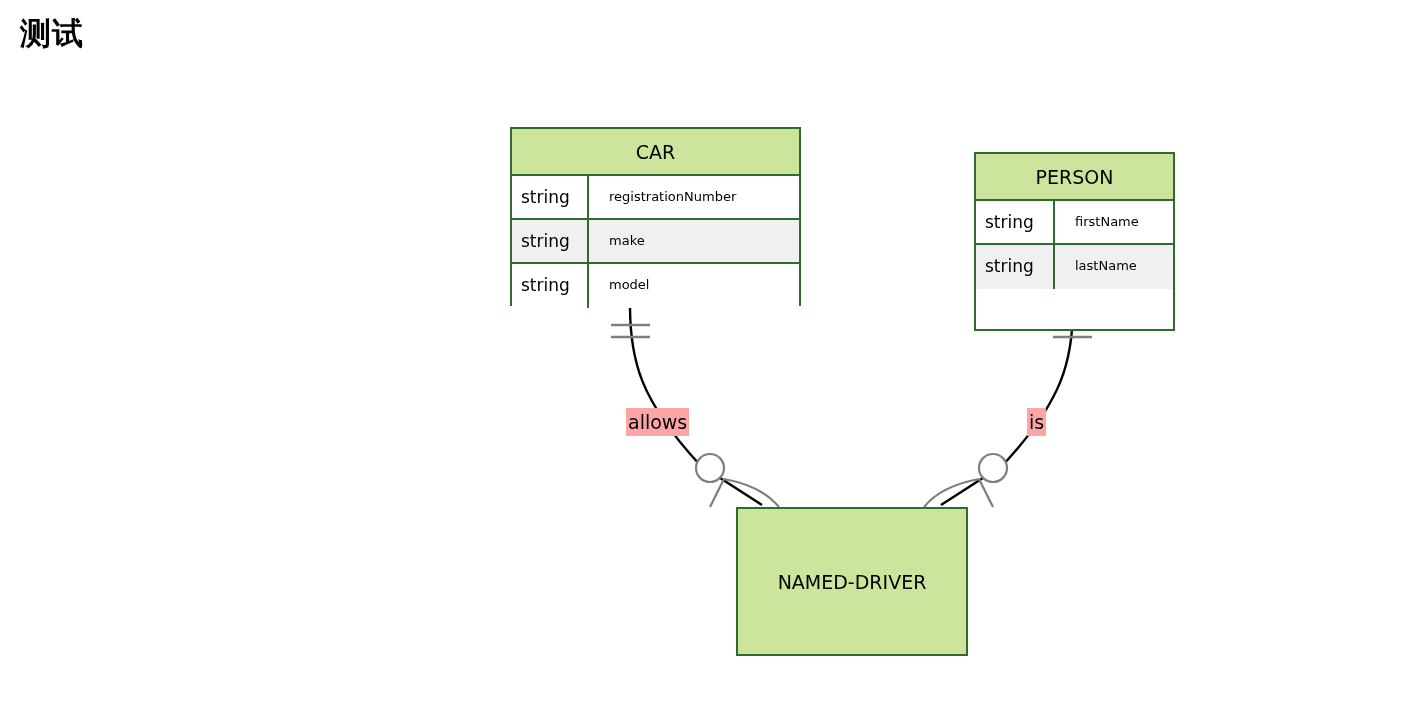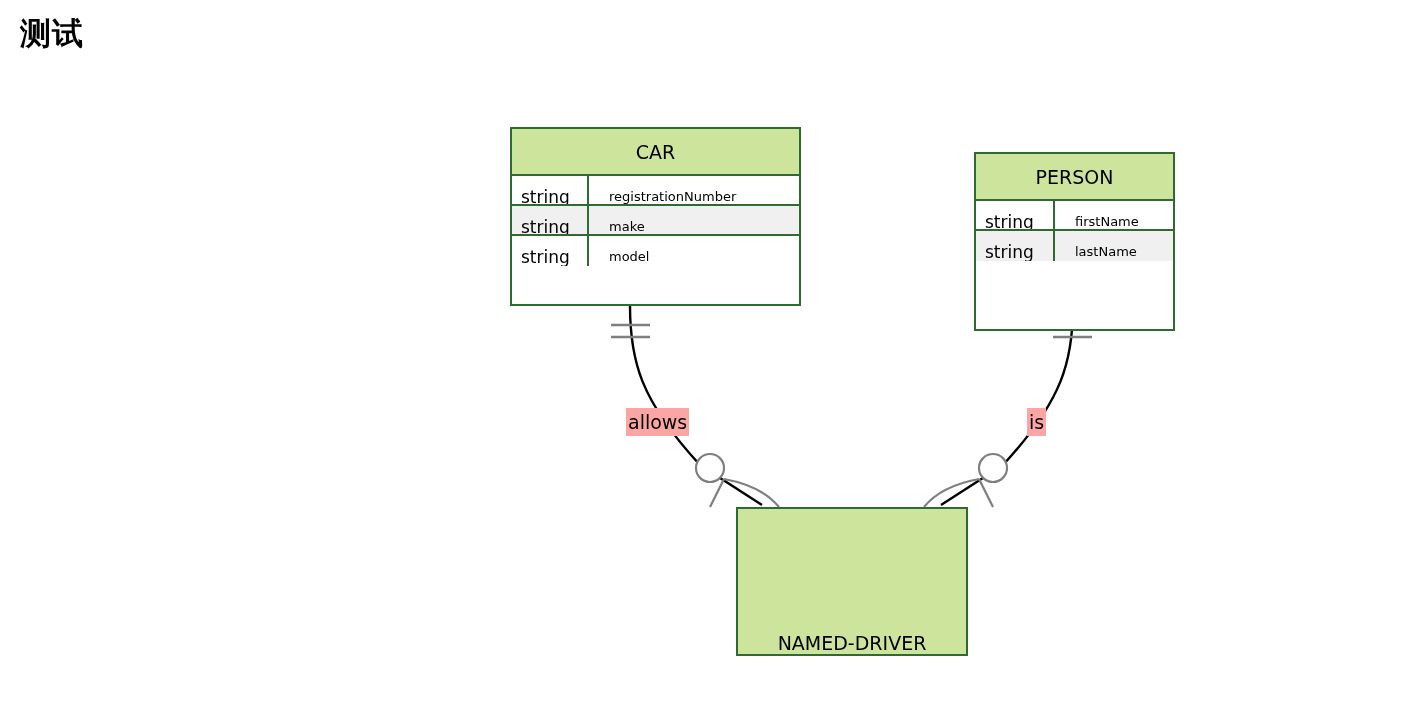--- a/index.html
+++ b/index.html
@@ -52,21 +52,21 @@
     text-align: center;
     font-size: 19px;
     line-height: 47px;
     height: 47px;
     box-sizing: border-box;
     color: #000000;
     white-space: nowrap;
   }
   .attr-row {
     display: flex;
-    height: 30px;
+    height: 44px;
     box-sizing: border-box;
     border-bottom: 2px solid #2f6b2f;
     background: #ffffff;
   }
   .attr-row:last-child {
     border-bottom: none;
   }
   .attr-row.alt {
     background: #f0f0f0;
   }
@@ -113,21 +113,21 @@
   #entity-named-driver {
     position: absolute;
     left: 736px;
     top: 507px;
     width: 232px;
     height: 149px;
     box-sizing: border-box;
     border: 2px solid #2f6b2f;
     background: #cde49c;
     display: flex;
-    align-items: flex-end;
+    align-items: center;
     justify-content: center;
     font-size: 19px;
     color: #000000;
     white-space: nowrap;
     z-index: 3;
   }
 
   
   .rel-label {
     position: absolute;

